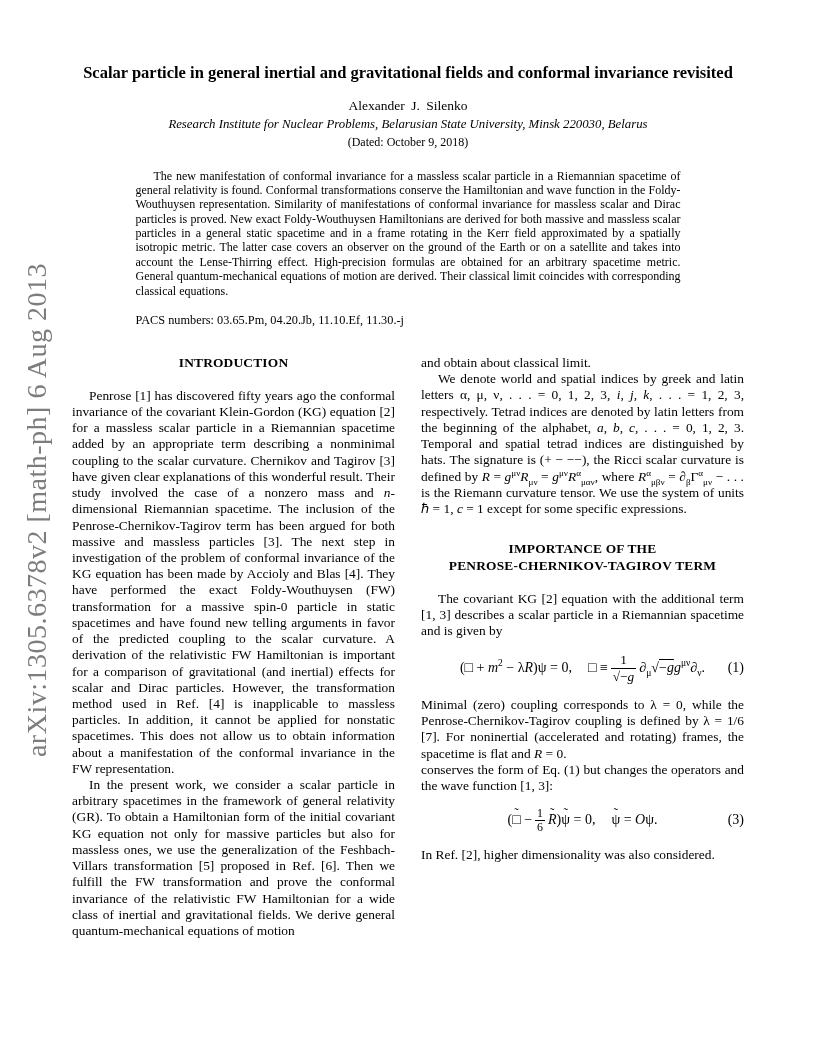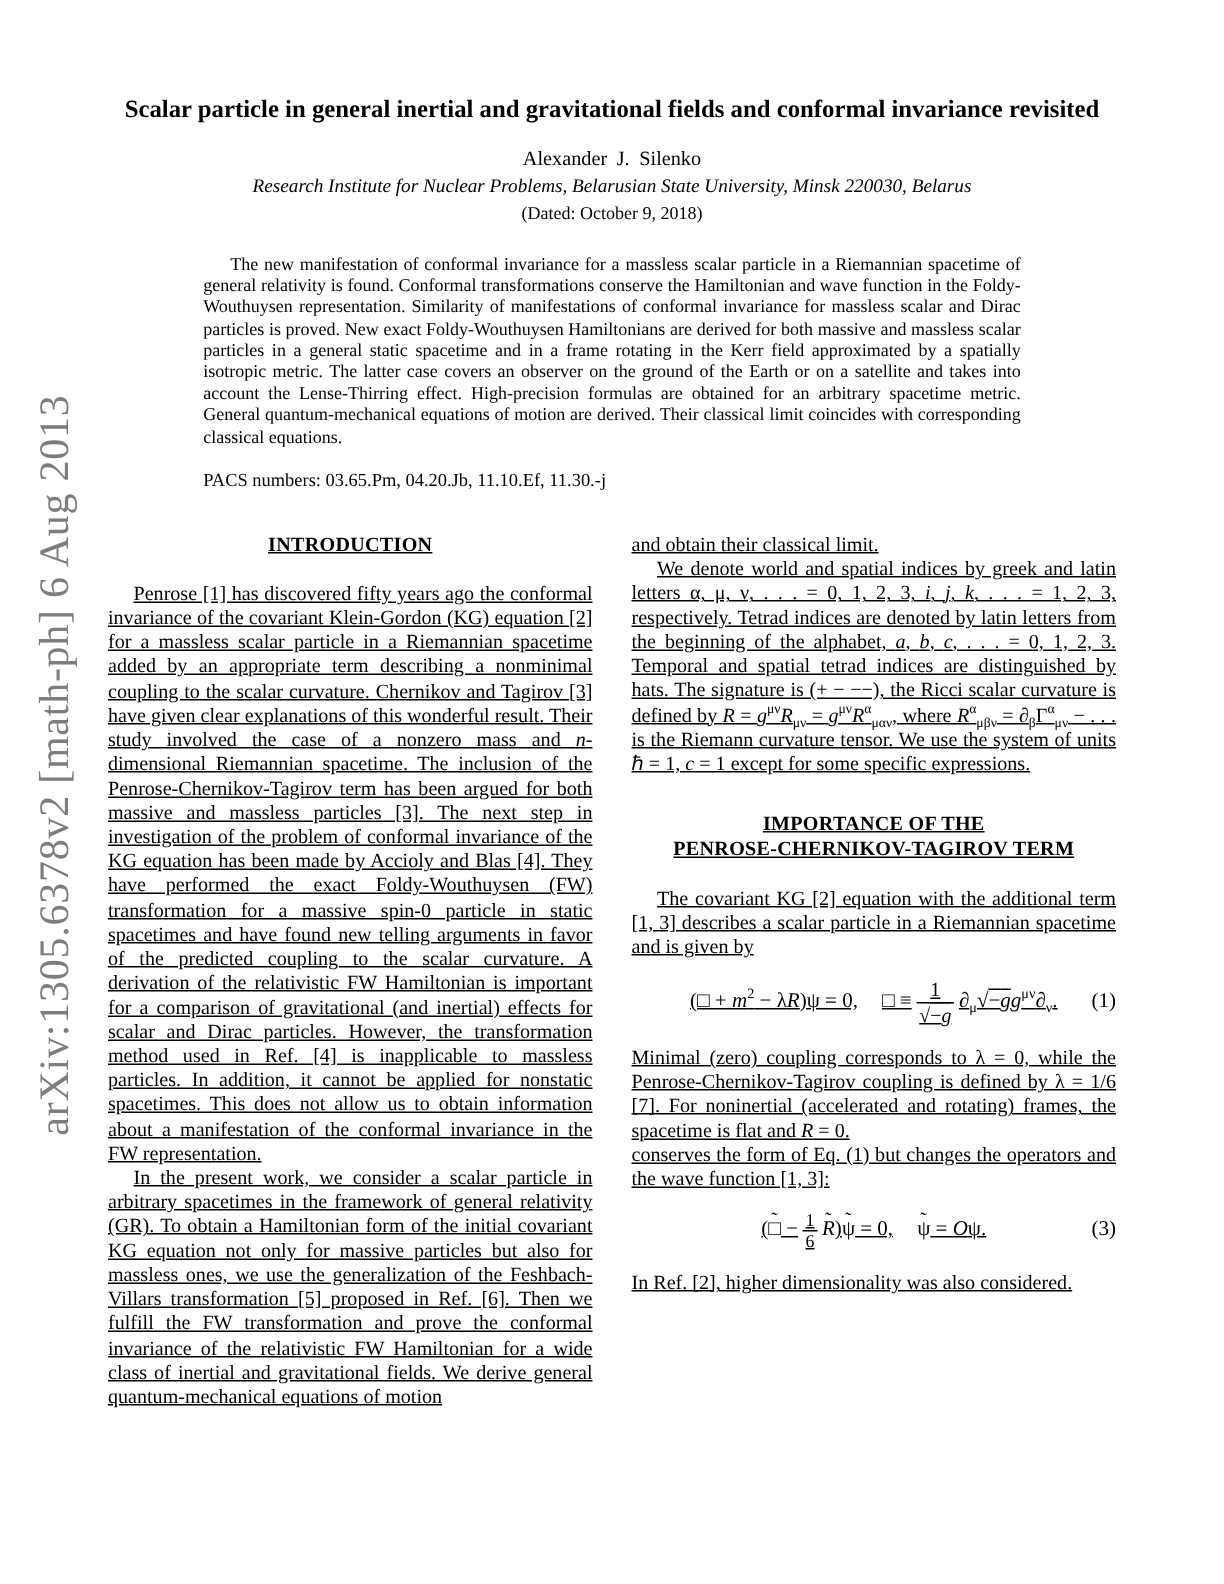--- a/index.html
+++ b/index.html
@@ -19,21 +19,21 @@
   }
   .author{text-align:center;font-size:13.5px;margin-top:15px;word-spacing:3px;}
   .affil{text-align:center;font-style:italic;font-size:12.8px;line-height:1.18;}
   .affil.first{margin-top:3px;}
   .dated{text-align:center;font-size:12px;margin-top:2px;}
   .abstract{
     width:545px;margin:19px auto 0;font-size:12px;line-height:1.2;
     text-align:justify;text-indent:18px;
   }
   .pacs{width:545px;margin:15px auto 0;font-size:12.3px;text-align:left;}
-  .cols{display:flex;gap:26px;margin-top:27px;text-decoration:underline;}
+  .cols{display:flex;gap:26px;margin-top:27px;}
   .col{width:323px;font-size:13.4px;line-height:1.21;text-align:justify;}
   .sec{font-size:13.4px;font-weight:bold;text-align:center;margin:0 0 16px 0;line-height:1.25;letter-spacing:.2px;}
   .sec.mid{margin-top:24px;}
   .col p{margin:0;text-indent:17px;}
   .col p.noindent{text-indent:0;}
   sup,sub{font-size:68%;line-height:0;}
   .ol{text-decoration:overline;}
   .tld{position:relative;display:inline-block;}
   .tld::after{content:"\02DC";position:absolute;left:50%;top:-0.58em;transform:translateX(-50%);font-size:.95em;font-style:normal;}
   .eq{
@@ -67,21 +67,21 @@
 
     <div class="cols">
 
       <div class="col">
         <div class="sec">INTRODUCTION</div>
         <p>Penrose [1] has discovered fifty years ago the conformal invariance of the covariant Klein-Gordon (KG) equation [2] for a massless scalar particle in a Riemannian spacetime added by an appropriate term describing a nonminimal coupling to the scalar curvature. Chernikov and Tagirov [3] have given clear explanations of this wonderful result. Their study involved the case of a nonzero mass and <i>n</i>-dimensional Riemannian spacetime. The inclusion of the Penrose-Chernikov-Tagirov term has been argued for both massive and massless particles [3]. The next step in investigation of the problem of conformal invariance of the KG equation has been made by Accioly and Blas [4]. They have performed the exact Foldy-Wouthuysen (FW) transformation for a massive spin-0 particle in static spacetimes and have found new telling arguments in favor of the predicted coupling to the scalar curvature. A derivation of the relativistic FW Hamiltonian is important for a comparison of gravitational (and inertial) effects for scalar and Dirac particles. However, the transformation method used in Ref. [4] is inapplicable to massless particles. In addition, it cannot be applied for nonstatic spacetimes. This does not allow us to obtain information about a manifestation of the conformal invariance in the FW representation.</p>
         <p>In the present work, we consider a scalar particle in arbitrary spacetimes in the framework of general relativity (GR). To obtain a Hamiltonian form of the initial covariant KG equation not only for massive particles but also for massless ones, we use the generalization of the Feshbach-Villars transformation [5] proposed in Ref. [6]. Then we fulfill the FW transformation and prove the conformal invariance of the relativistic FW Hamiltonian for a wide class of inertial and gravitational fields. We derive general quantum-mechanical equations of motion</p>
       </div>
 
       <div class="col">
-        <p class="noindent">and obtain their classical limit.</p>
+        <p class="noindent">and obtain about classical limit.</p>
         <p>We denote world and spatial indices by greek and latin letters α, μ, ν, . . . = 0, 1, 2, 3,  <i>i</i>, <i>j</i>, <i>k</i>, . . . = 1, 2, 3, respectively. Tetrad indices are denoted by latin letters from the beginning of the alphabet, <i>a</i>, <i>b</i>, <i>c</i>, . . . = 0, 1, 2, 3. Temporal and spatial tetrad indices are distinguished by hats. The signature is (+ − −−), the Ricci scalar curvature is defined by <i>R</i> = <i>g</i><sup>μν</sup><i>R</i><sub>μν</sub> = <i>g</i><sup>μν</sup><i>R</i><sup>α</sup><sub>μαν</sub>, where <i>R</i><sup>α</sup><sub>μβν</sub> = ∂<sub>β</sub>Γ<sup>α</sup><sub>μν</sub> − . . . is the Riemann curvature tensor. We use the system of units ℏ = 1, <i>c</i> = 1 except for some specific expressions.</p>
 
         <div class="sec mid">
           <div>IMPORTANCE OF THE</div>
           <div>PENROSE-CHERNIKOV-TAGIROV TERM</div>
         </div>
 
         <p>The covariant KG [2] equation with the additional term [1, 3] describes a scalar particle in a Riemannian spacetime and is given by</p>
 
         <div class="eq">

